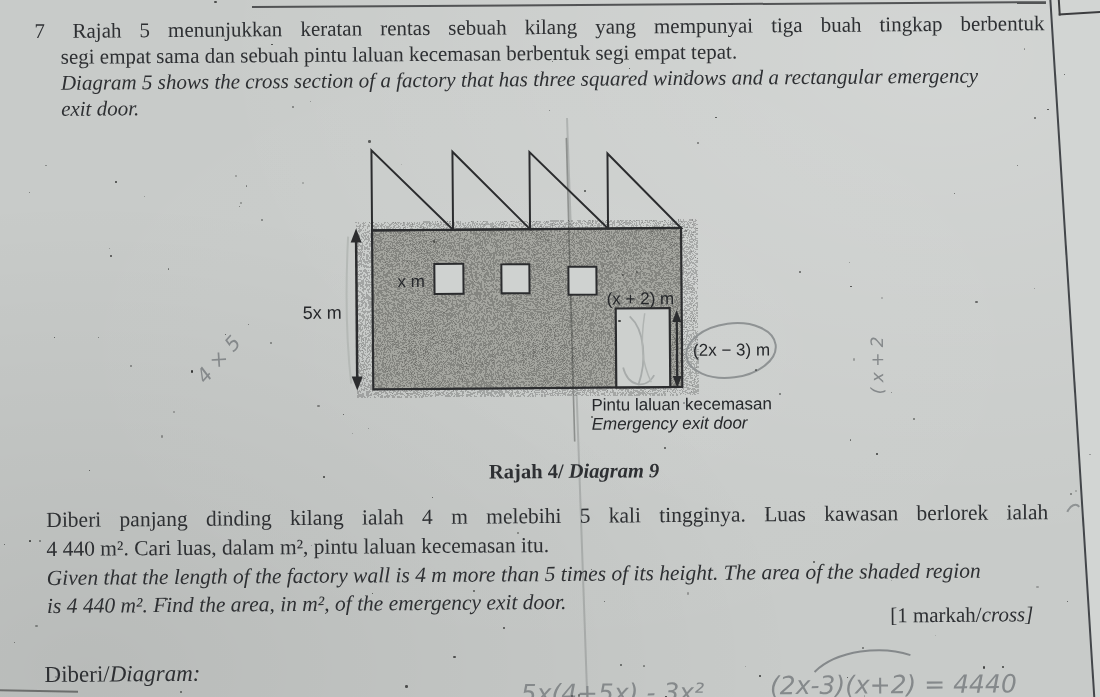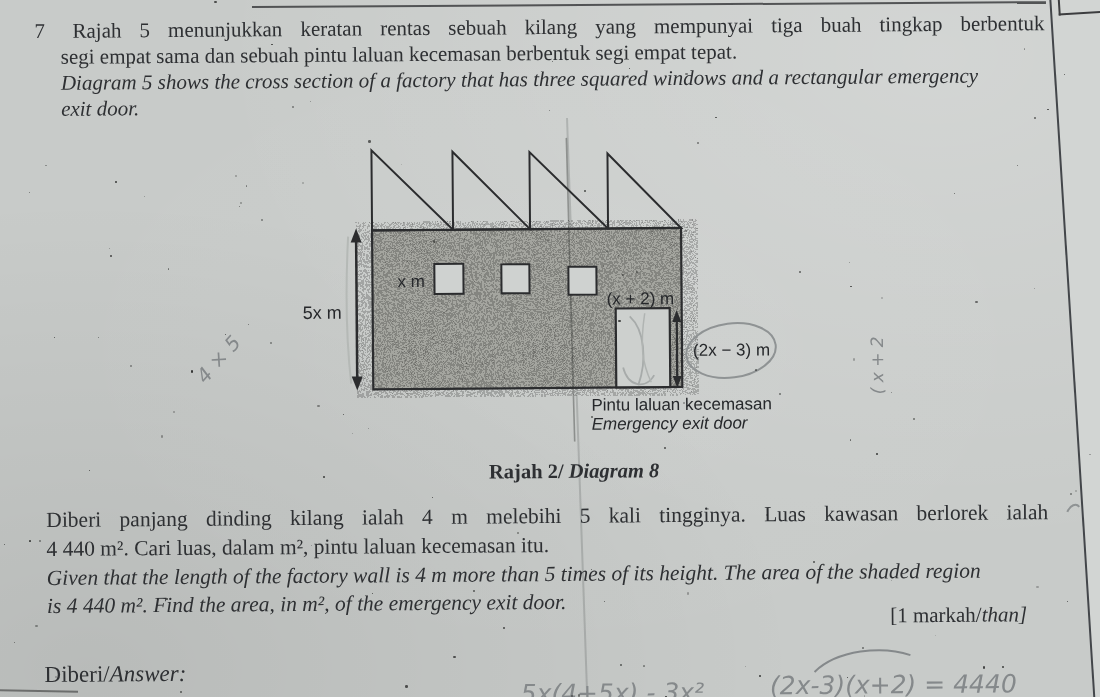--- a/index.html
+++ b/index.html
@@ -127,36 +127,36 @@
 
       <text class="dlabel" x="108" y="150" font-size="17">x m</text>
       <text class="dlabel" x="13" y="181" font-size="18">5x m</text>
       <text class="dlabel" x="317" y="169" font-size="17">(x + 2) m</text>
       <text class="dlabel" x="403" y="221" font-size="17">(2x − 3) m</text>
       <text class="dlabel" x="301" y="275" font-size="17">Pintu laluan kecemasan</text>
       <text class="dlabel" x="301" y="294" font-size="17" font-style="italic">Emergency exit door</text>
     </svg>
 
     <div class="caption">
-      <span>Rajah 2/</span><span class="it"> Diagram 8</span>
+      <span>Rajah 4/</span><span class="it"> Diagram 9</span>
     </div>
 
     <div class="q2">
       <div class="jline">Diberi panjang dinding kilang ialah 4 m melebihi 5 kali tingginya. Luas kawasan berlorek ialah</div>
       <div>4 440 m². Cari luas, dalam m², pintu laluan kecemasan itu.</div>
       <div class="it">Given that the length of the factory wall is 4 m more than 5 times of its height. The area of the shaded region</div>
       <div class="it">is 4 440 m². Find the area, in m², of the emergency exit door.</div>
     </div>
 
     <div class="marks">
-      <span>[1 markah/</span><span class="it">than]</span>
+      <span>[1 markah/</span><span class="it">cross]</span>
     </div>
 
     <div class="answer">
-      <span>Diberi/</span><span class="it">Answer:</span>
+      <span>Diberi/</span><span class="it">Diagram:</span>
     </div>
 
     <div class="pencil hw-diag">4 × 5</div>
     <div class="pencil hw-vert">( x + 2</div>
     <div class="pencil hw-work">
       <span class="seg-a">5x(4+5x) - 3x²</span>
       <span class="seg-b">(2x-3)(x+2) = 4440</span>
     </div>
 
     <svg class="overlay-svg" width="1100" height="697">

